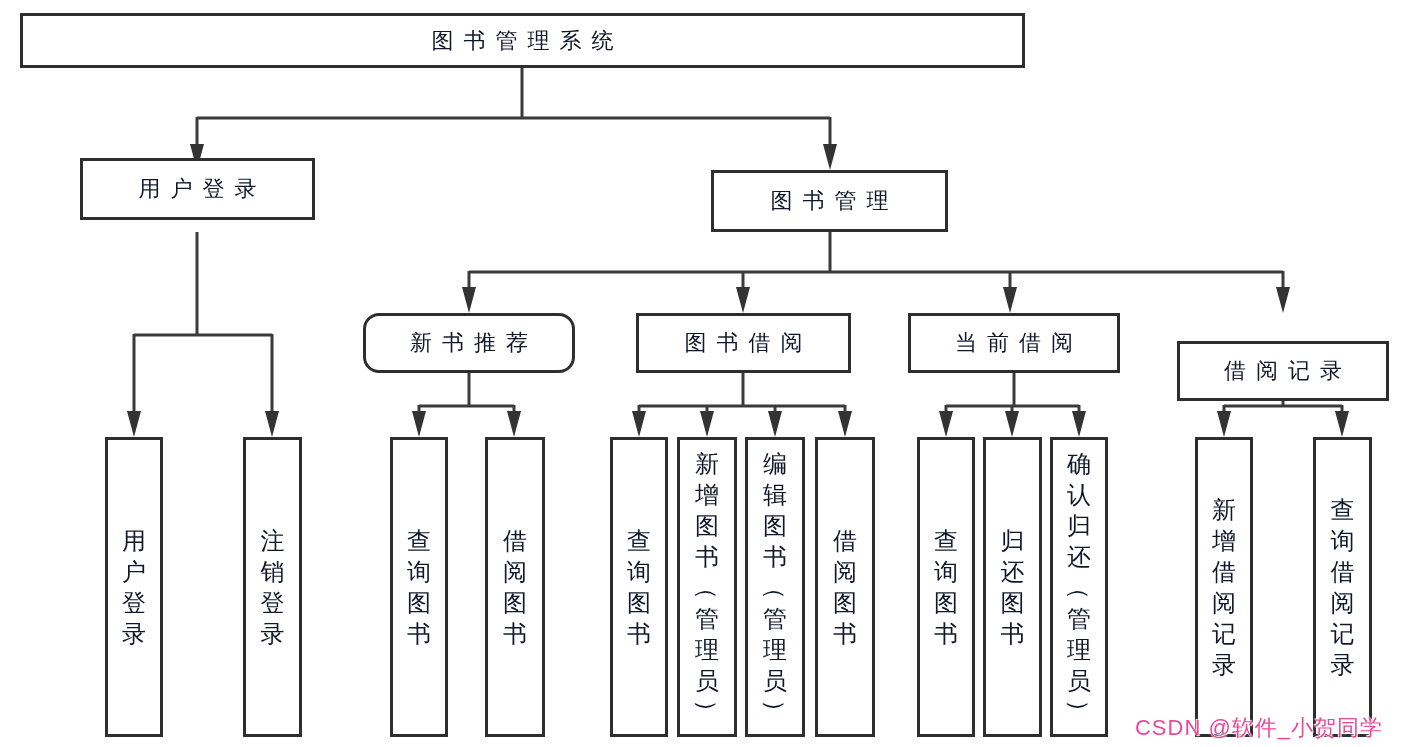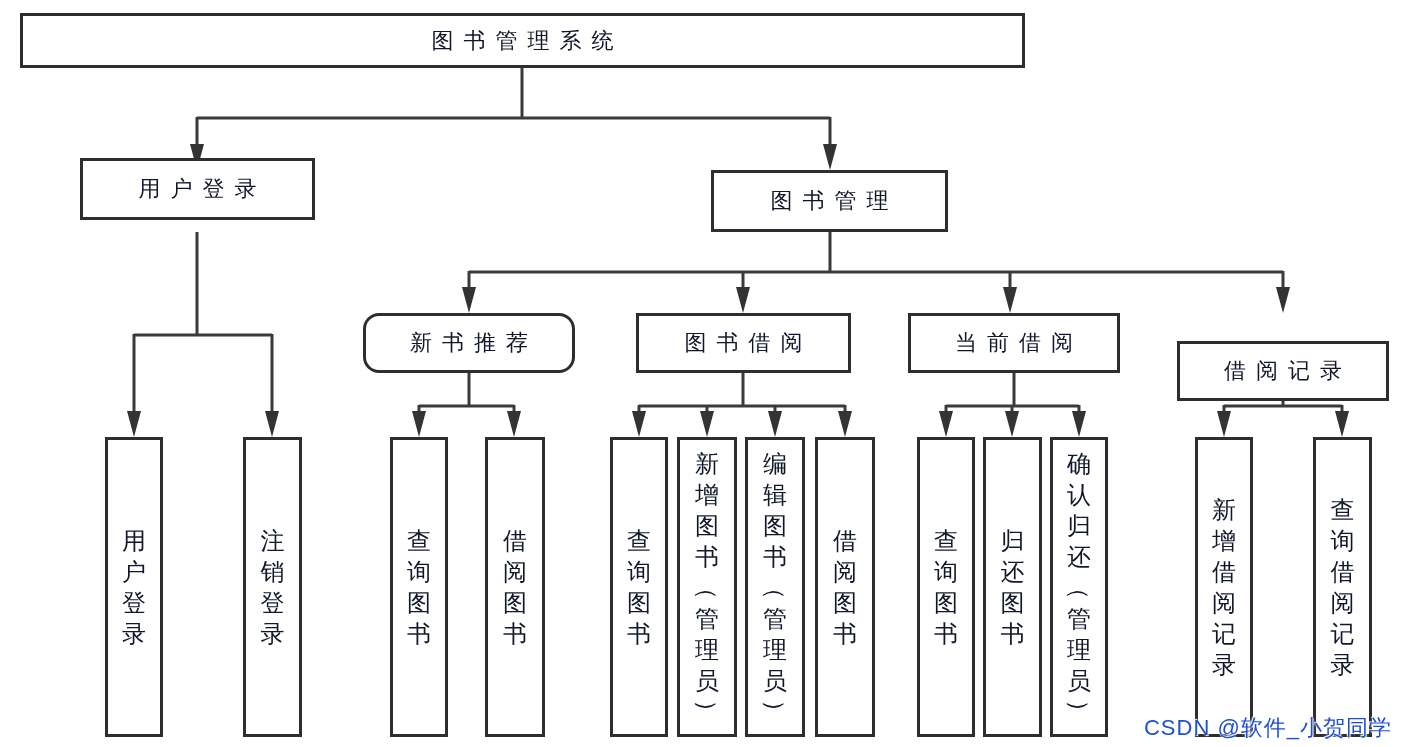--- a/index.html
+++ b/index.html
@@ -36,22 +36,22 @@
   #lf-f {left:677px; width:60px;}
   #lf-g {left:745px; width:60px;}
   #lf-h {left:815px; width:60px;}
   #lf-i {left:917px; width:58px;}
   #lf-j {left:983px; width:59px;}
   #lf-k {left:1050px; width:58px;}
   #lf-l {left:1195px; width:58px;}
   #lf-m {left:1313px; width:59px;}
 
   #watermark {
-    position:absolute; right:13px; bottom:4px; z-index:2;
-    font-size:22px; letter-spacing:1px; color:#1d4ed8;
+    position:absolute; right:22px; bottom:4px; z-index:2;
+    font-size:22px; letter-spacing:1px; color:#ec4899;
     text-shadow:0 0 2px #ffffff, 1px 1px 1px #ffffff, -1px -1px 1px #ffffff;
   }
 </style>
 </head>
 <body>
 
 <div id="canvas">
 
   <svg id="connectors" width="1405" height="747" viewBox="0 0 1405 747">
     <g stroke="#3a3a3a" stroke-width="3" fill="none">

